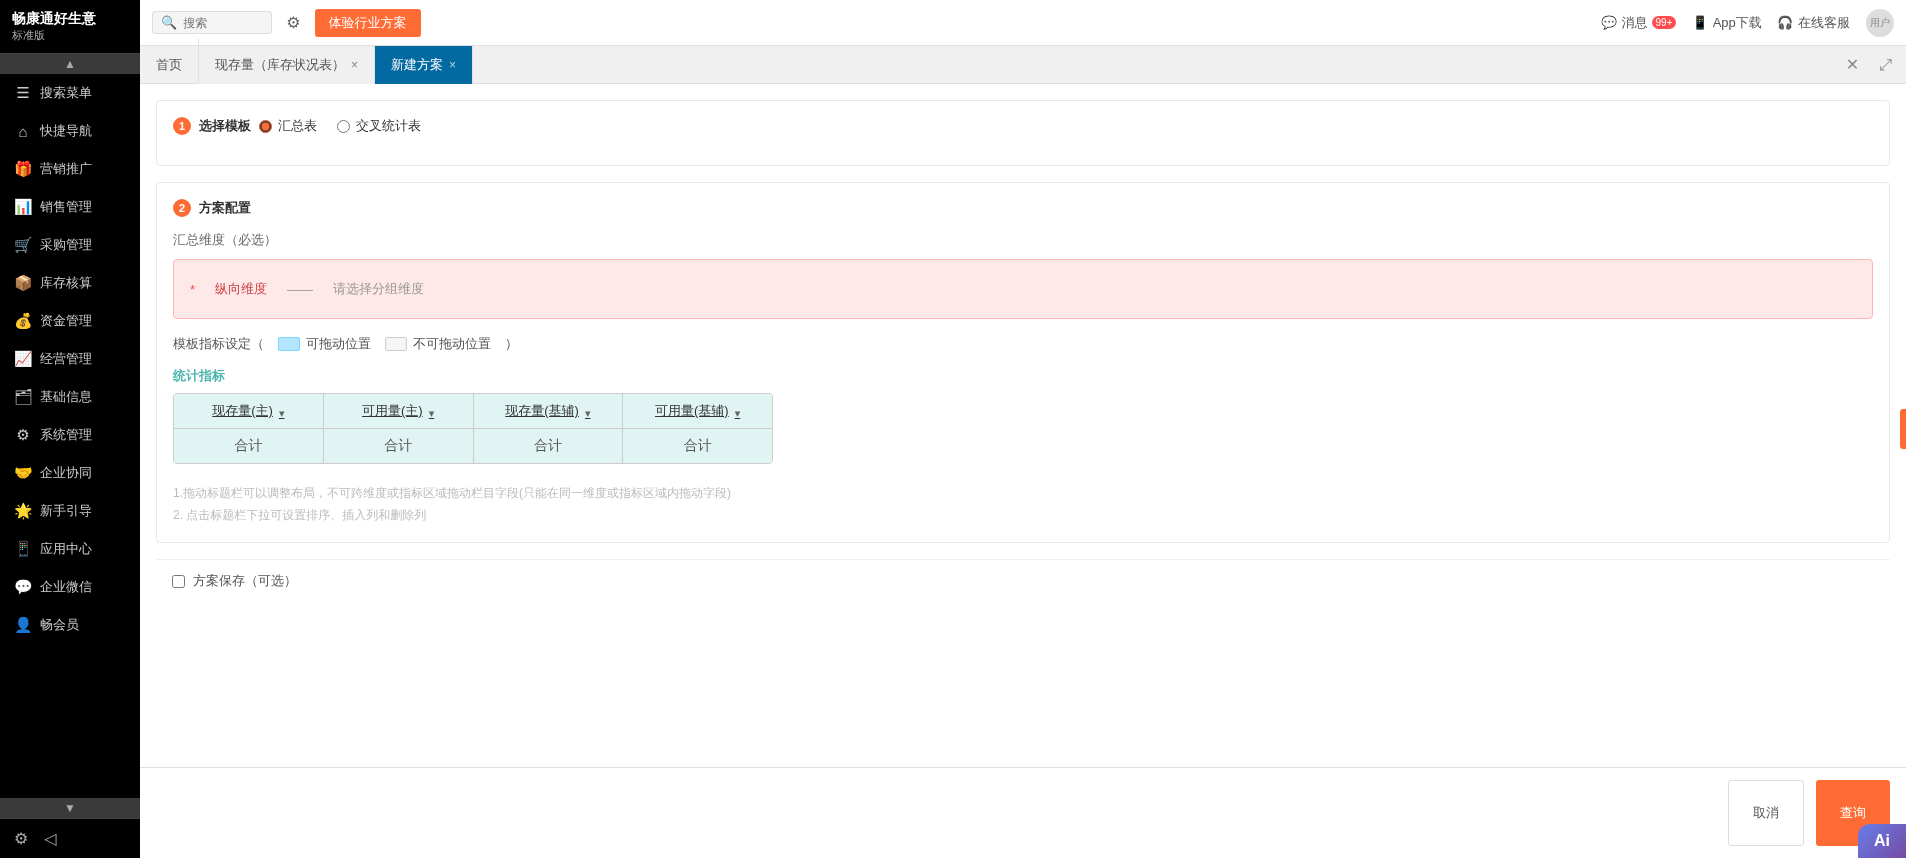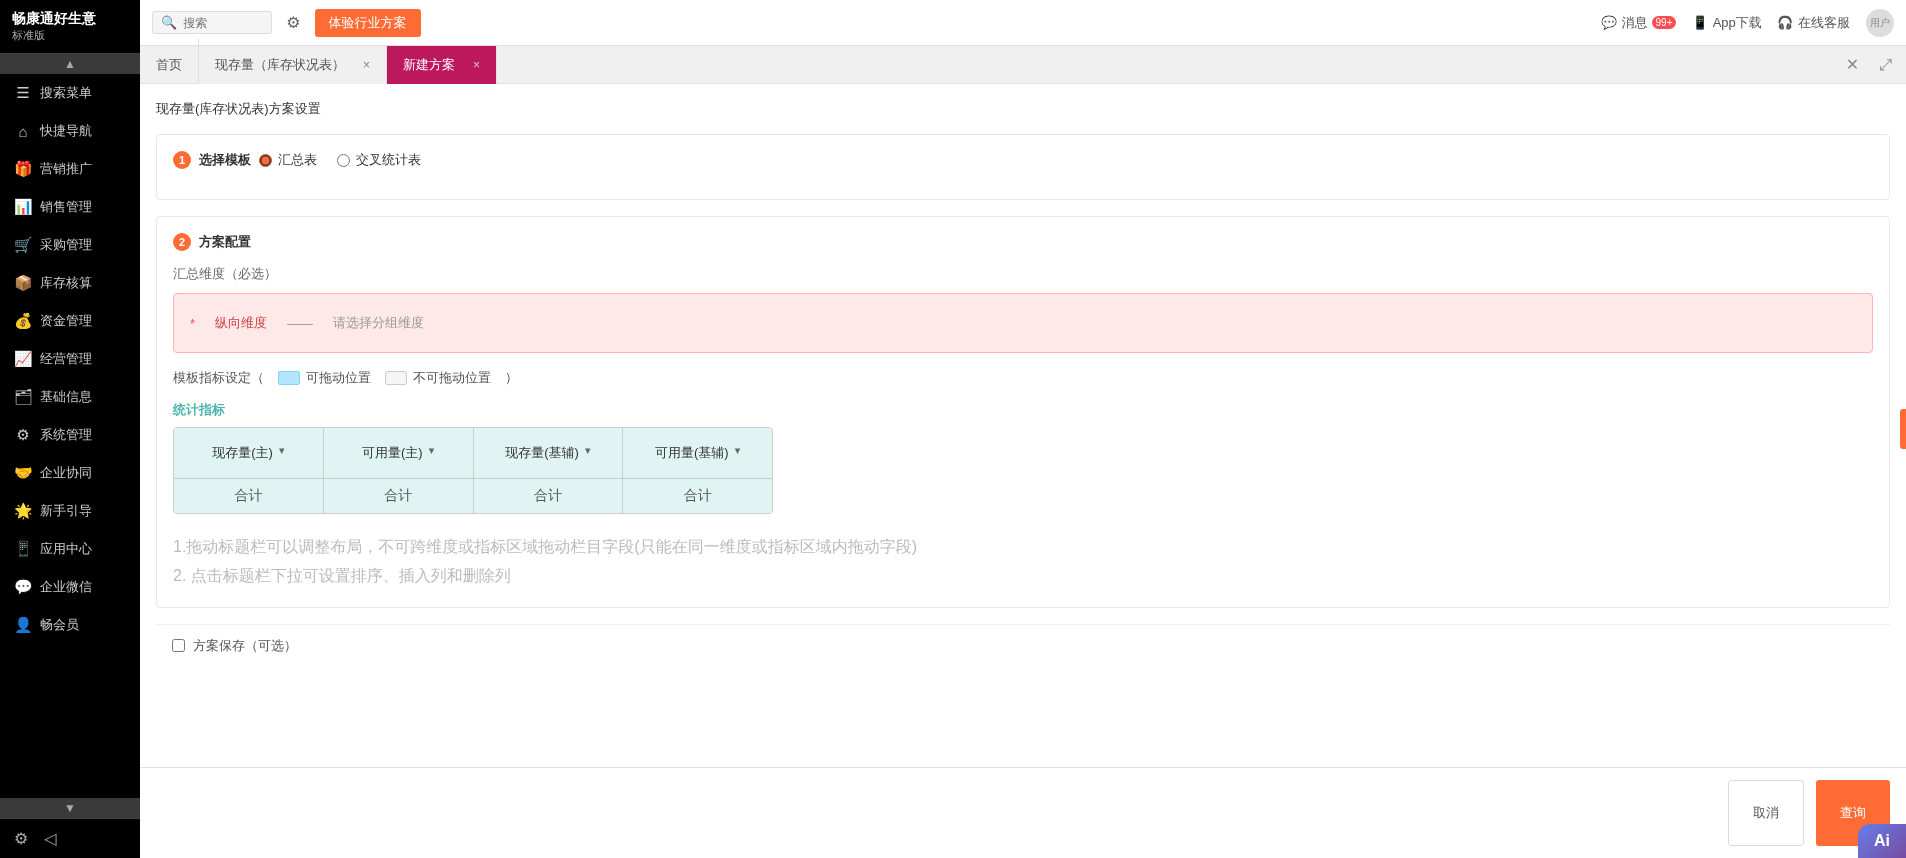--- a/index.html
+++ b/index.html
@@ -127,26 +127,26 @@
       height: 38px;
     }
     .tab-item {
       display: flex;
       align-items: center;
       padding: 0 16px;
       height: 38px;
       cursor: pointer;
       font-size: 13px;
       color: #555;
-      gap: 18px;
+      gap: 6px;
       background: #f0f0f0;
       border-right: 1px solid #e0e0e0;
     }
     .tab-item.active {
-      background: #be185d;
+      background: #0369a1;
       color: #fff;
     }
     .tab-item .tab-close {
       font-size: 12px;
       color: inherit;
       opacity: 0.7;
       cursor: pointer;
     }
     .tab-item.active .tab-close { color: #fff; }
     .tab-home {
@@ -265,39 +265,40 @@
     }
     .stats-col {
       flex: 1;
       min-width: 140px;
       border-right: 1px solid #ccc;
       text-align: center;
     }
     .stats-col:last-child { border-right: none; }
     .stats-col-header {
       display: flex;
-      align-items: flex-start;
+      align-items: flex-end;
       justify-content: center;
-      padding: 16px 12px;
+      padding: 8px 12px;
       font-size: 13px;
       color: #333;
       border-bottom: 1px solid #ccc;
       gap: 6px;
+      text-decoration: underline;
     }
     .stats-col-body {
       padding: 8px 12px;
       font-size: 14px;
       color: #555;
       text-align: center;
     }
     .chevron-down { font-size: 11px; color: #666; }
 
     
     .tips-section { margin-top: 16px; }
-    .tips-item { font-size: 16px; color: #bbb; line-height: 1.8; }
+    .tips-item { font-size: 12px; color: #bbb; line-height: 1.8; }
 
     
     .save-option {
       display: flex;
       align-items: center;
       gap: 8px;
       padding: 12px 16px;
       border-top: 1px solid #f0f0f0;
       font-size: 13px;
       color: #555;
@@ -481,21 +482,20 @@
     </div>
     <div class="tab-bar-right">
       <button class="tab-ctrl-btn">✕</button>
       <button class="tab-ctrl-btn">⤢</button>
     </div>
   </div>
 
   <div style="flex:1;display:flex;flex-direction:column;overflow:hidden;">
     <div class="content-area">
 
-      <div class="page-title">现存量(库存状况表)方案设置</div>
 
       <div class="section">
         <div class="section-header">
           <div class="step-badge">1</div>
           <span class="section-title">选择模板</span>
           <div class="radio-group">
             <label class="radio-item">
               <input type="radio" name="template" value="summary" checked="" style="">
               <span>汇总表</span>
             </label>

